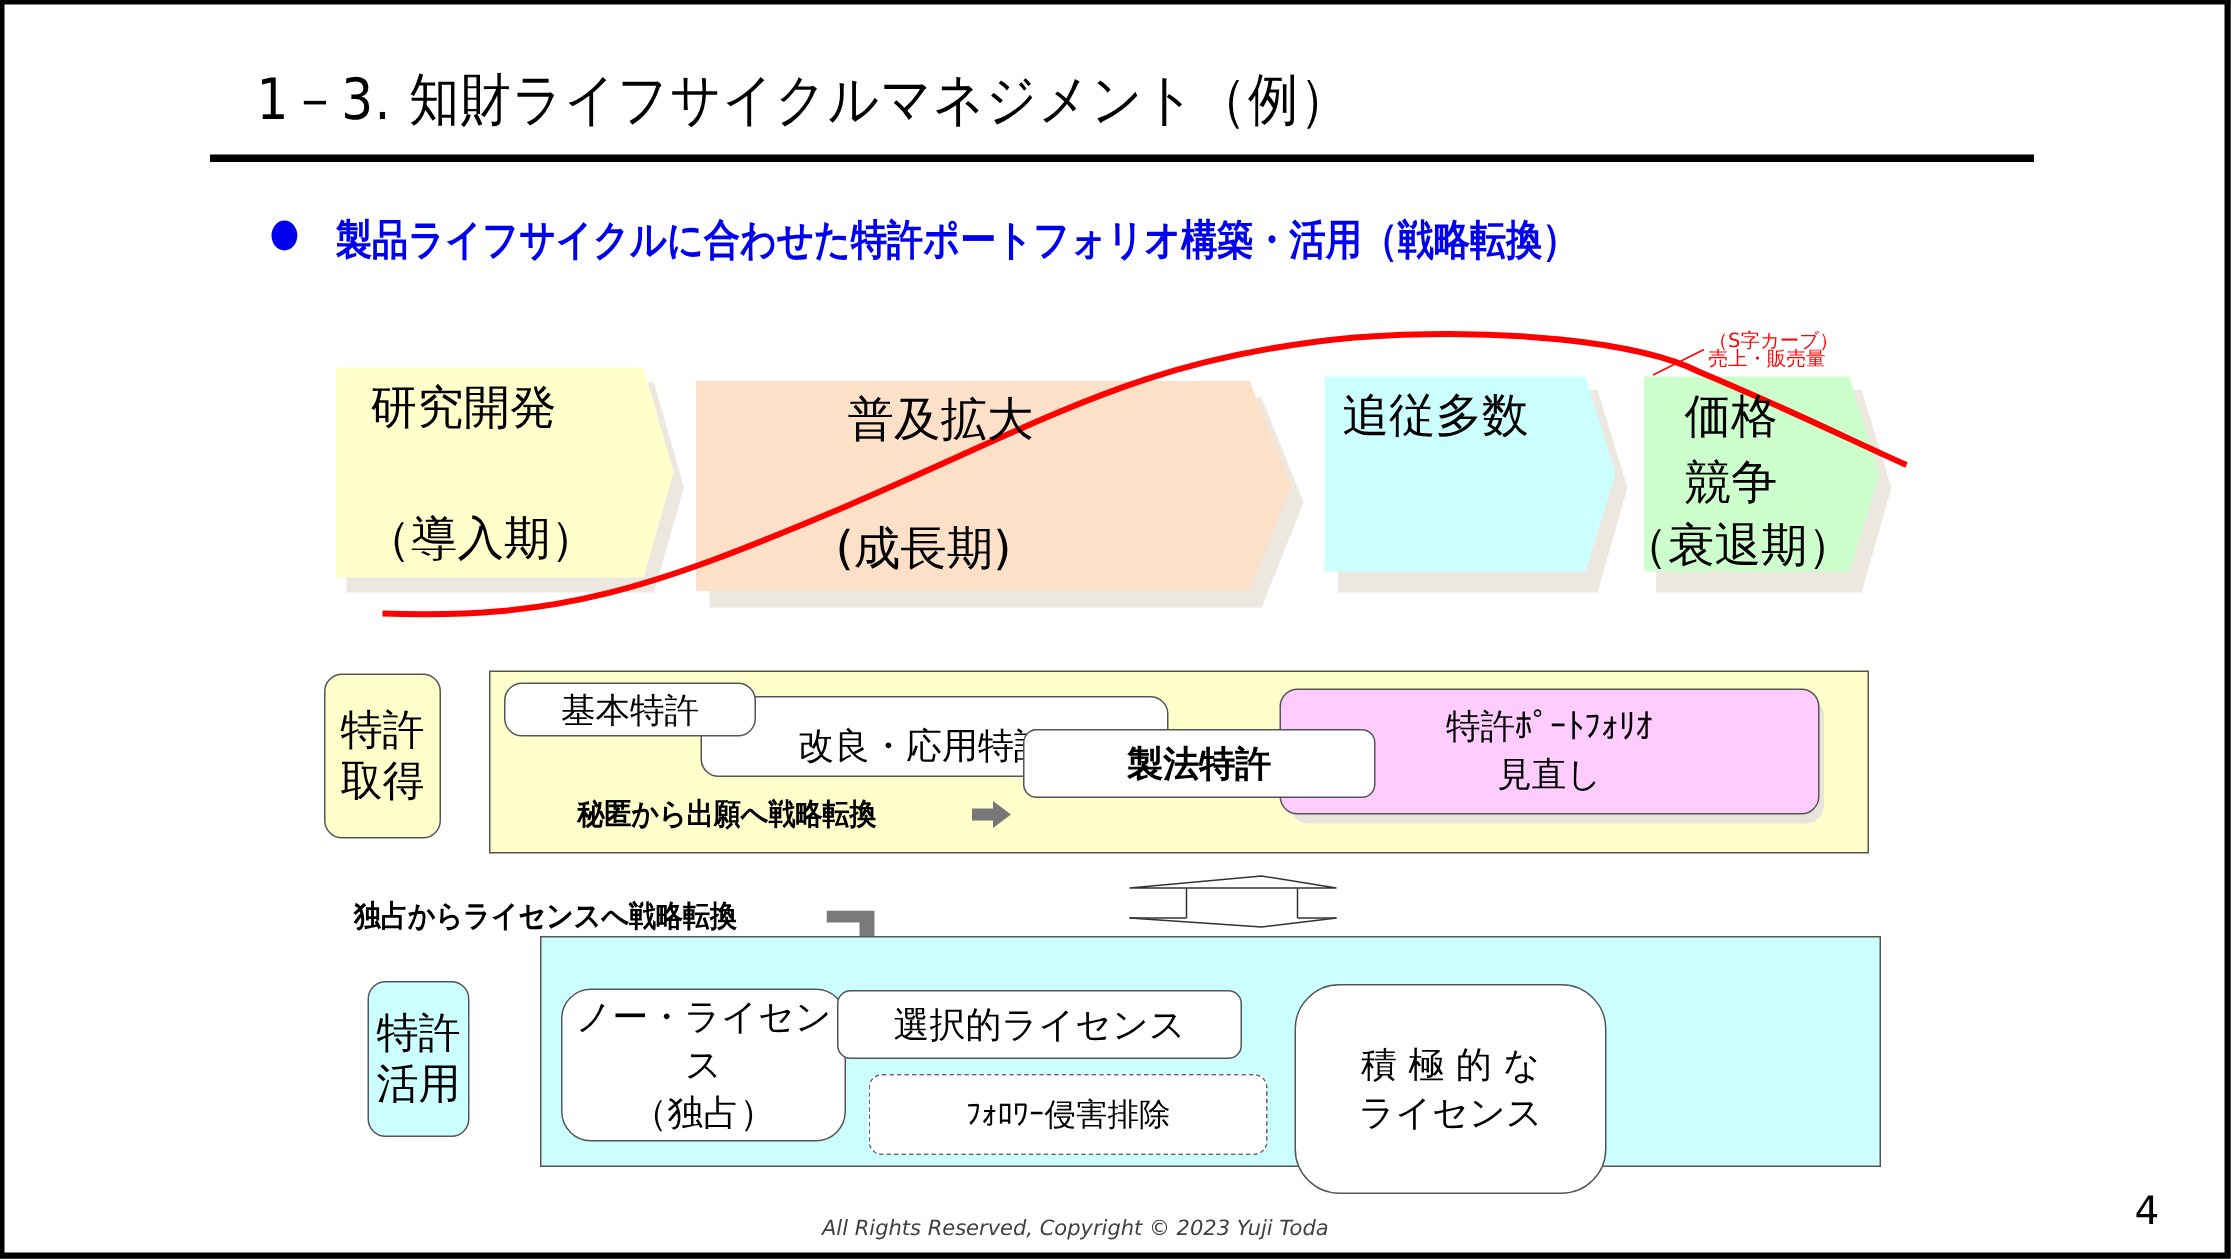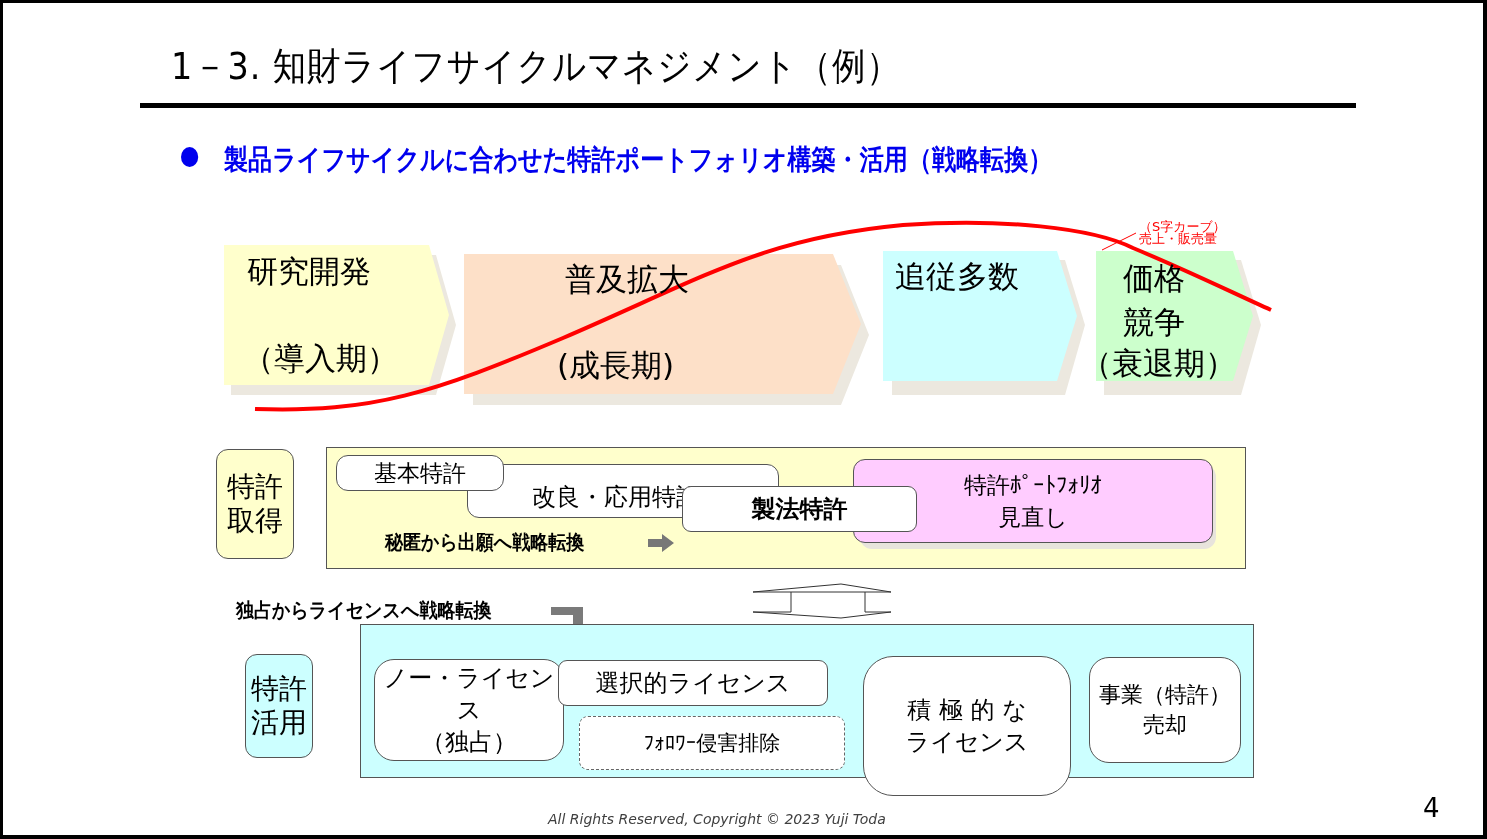--- a/index.html
+++ b/index.html
@@ -118,18 +118,16 @@
 
   <div class="abs label-box" style="left:242px; top:651px; width:68px; height:104px; background:#ccffff;">特許
 活用</div>
 
   <div class="abs rbox" style="left:371px; top:656px; width:190px; height:102px; font-size:24px; line-height:32px; border-radius:20px;">ノー・ライセンス
 （独占）</div>
   <div class="abs rbox" style="left:555px; top:657px; width:270px; height:46px; font-size:24px; border-radius:9px;">選択的ライセンス</div>
   <div class="abs rbox" style="left:576px; top:713px; width:266px; height:54px; font-size:21px; border:1.5px dashed #666; border-radius:9px;">ﾌｫﾛﾜｰ侵害排除</div>
   <div class="abs rbox" style="left:860px; top:653px; width:208px; height:140px; font-size:24px; line-height:32px; border-radius:30px;">積 極 的 な
 ライセンス</div>
-  <div class="abs rbox" style="left:1086px; top:654px; width:152px; height:106px; font-size:22px; line-height:30px; border-radius:20px;">事業（特許）
-売却</div>
 
   <div class="abs footer">All Rights Reserved, Copyright ©  2023  Yuji Toda</div>
   <div class="abs pagenum">4</div>
 </div>
 
 </body></html>

